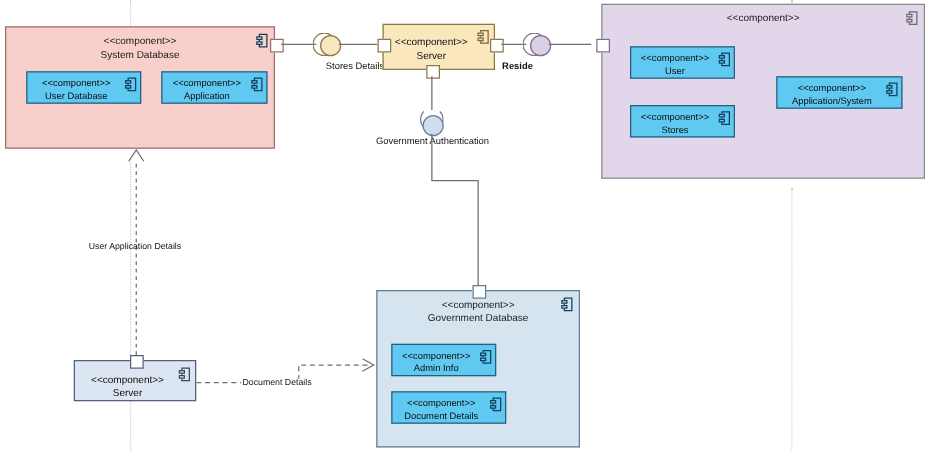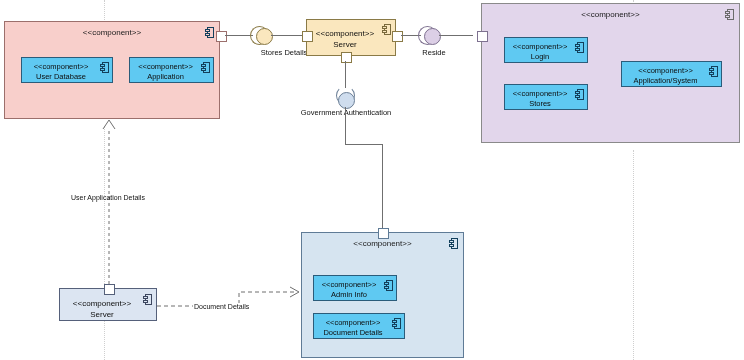--- a/index.html
+++ b/index.html
@@ -92,20 +92,21 @@
 
   <div class="guide" style="left:104px;top:0px;height:20px;"></div>
   <div class="guide" style="left:104px;top:126px;height:168px;"></div>
   <div class="guide" style="left:104px;top:318px;height:42px;"></div>
   <div class="guide" style="left:633px;top:150px;height:210px;"></div>
   <div class="guide" style="left:633px;top:0px;height:4px;"></div>
 
   <div class="abs pkg" style="left:4px;top:21px;width:216px;height:98px;background:#F8CFCB;border-color:#9C6F6C;">
     <div class="pkg-title">
       <span class="st">&lt;&lt;component&gt;&gt;</span>
+      <span class="nm">System Database</span>
     </div>
     <div class="cicon fill-pink" style="right:5px;top:5px;">
       <div class="body"></div>
         <div class="t1"></div>
         <div class="t2"></div>
     </div>
 
     <div class="abs comp" style="left:16px;top:35px;width:92px;height:26px;">
       <div class="comp-title">
         <span class="st">&lt;&lt;component&gt;&gt;</span>
@@ -150,37 +151,37 @@
         <div class="t2"></div>
     </div>
   </div>
   <div class="port beige" style="left:302px;top:31px;"></div>
   <div class="port beige" style="left:392px;top:31px;"></div>
   <div class="port beige" style="left:341px;top:52px;"></div>
 
   <div class="ln lnh" style="left:401px;top:35px;width:20px;"></div>
   <div class="socket lav" style="left:418px;top:26px;"></div>
   <div class="ball lav" style="left:424px;top:28px;"></div>
-  <div class="iflabel" style="left:404px;top:48px;width:60px;">Reside</div>
+  <div class="iflabel" style="left:384px;top:48px;width:60px;font-weight:bold;">Reside</div>
   <div class="ln lnh" style="left:439px;top:35px;width:34px;"></div>
 
   <div class="abs pkg" style="left:481px;top:3px;width:259px;height:140px;background:#E2D6EB;border-color:#8A8A8A;">
     <div class="pkg-title">
       <span class="st">&lt;&lt;component&gt;&gt;</span>
     </div>
     <div class="cicon fill-lav gy" style="right:5px;top:5px;">
       <div class="body"></div>
         <div class="t1"></div>
         <div class="t2"></div>
     </div>
 
     <div class="abs comp" style="left:22px;top:33px;width:84px;height:26px;">
       <div class="comp-title">
         <span class="st">&lt;&lt;component&gt;&gt;</span>
-        <span class="nm">Login</span>
+        <span class="nm">User</span>
       </div>
       <div class="cicon fill-blue" style="right:3px;top:4px;">
         <div class="body"></div>
           <div class="t1"></div>
           <div class="t2"></div>
       </div>
     </div>
 
     <div class="abs comp" style="left:22px;top:80px;width:84px;height:26px;">
       <div class="comp-title">
@@ -213,20 +214,21 @@
   <div class="ball blue" style="left:338px;top:92px;"></div>
   <div class="iflabel" style="left:291px;top:108px;width:110px;">Government Authentication</div>
 
   <div class="ln lnv" style="left:345px;top:107px;height:37px;"></div>
   <div class="ln lnh" style="left:345px;top:144px;width:37px;"></div>
   <div class="ln lnv" style="left:382px;top:144px;height:84px;"></div>
 
   <div class="abs pkg" style="left:301px;top:232px;width:163px;height:126px;background:#D6E4F0;border-color:#5F7B96;">
     <div class="pkg-title">
       <span class="st">&lt;&lt;component&gt;&gt;</span>
+      <span class="nm">Government Database</span>
     </div>
     <div class="cicon fill-lblue" style="right:5px;top:5px;">
       <div class="body"></div>
         <div class="t1"></div>
         <div class="t2"></div>
     </div>
 
     <div class="abs comp" style="left:11px;top:42px;width:84px;height:26px;">
       <div class="comp-title">
         <span class="st">&lt;&lt;component&gt;&gt;</span>

